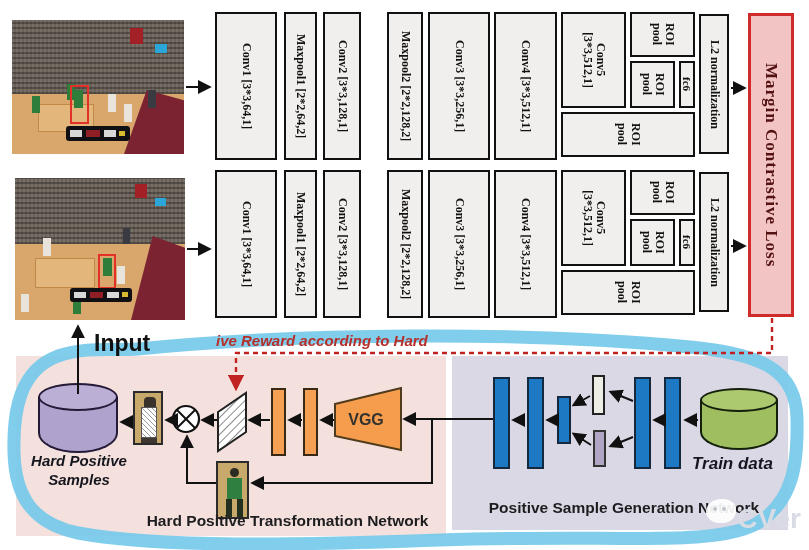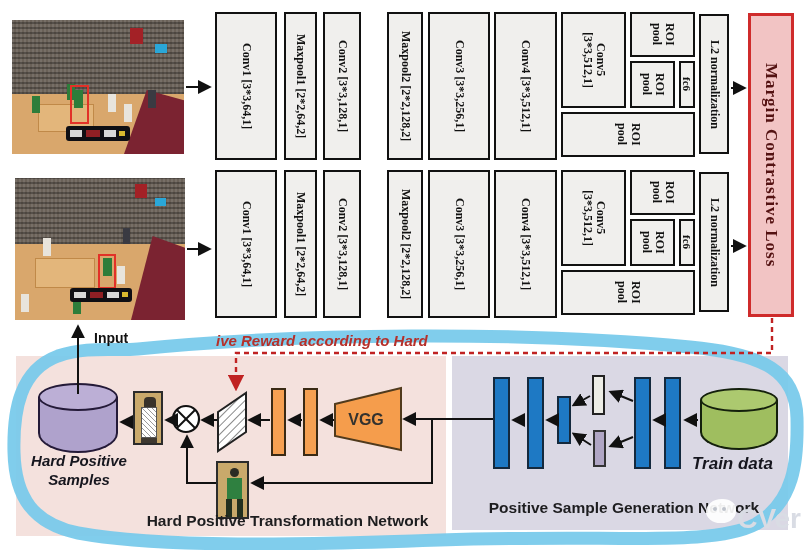--- a/index.html
+++ b/index.html
@@ -246,21 +246,21 @@
       <line x1="633" y1="437" x2="611" y2="446" marker-end="url(#mB)"></line>
       <line x1="590" y1="396" x2="574" y2="405" marker-end="url(#mB)"></line>
       <line x1="591" y1="445" x2="574" y2="434" marker-end="url(#mB)"></line>
       <line x1="555" y1="420" x2="548" y2="420" marker-end="url(#mB)"></line>
       <line x1="525" y1="420" x2="514" y2="420" marker-end="url(#mB)"></line>
     </g>
 
     <path d="M772,318 L772,353 L236,353 L236,388" fill="none" stroke="#C02222" stroke-width="2.4" stroke-dasharray="5 4" marker-end="url(#mR)"></path>
   </svg>
 
-  <div class="lbl" style="left:94px;top:330px;width:70px;font-weight:bold;font-size:14px;color:#111;">Input</div>
+  <div class="lbl" style="left:94px;top:330px;width:70px;font-weight:bold;font-size:23px;color:#111;">Input</div>
   <div class="lbl" style="left:216px;top:332px;width:240px;font-style:italic;font-weight:bold;font-size:15px;color:#B5302A;">ive Reward according to Hard</div>
 
   <div class="abs" style="left:706px;top:499px;width:30px;height:24px;background:rgba(255,255,255,.92);border-radius:55% 45% 50% 50%;">
     <div class="abs" style="left:7px;top:8px;width:4px;height:4px;background:#BFC3CC;border-radius:50%;"></div>
     <div class="abs" style="left:16px;top:8px;width:4px;height:4px;background:#BFC3CC;border-radius:50%;"></div>
   </div>
   <div class="lbl" style="left:737px;top:503px;width:64px;font-size:28px;font-weight:bold;color:#D9DCE4;text-align:right;">CVer</div>
 
 </div>
 

